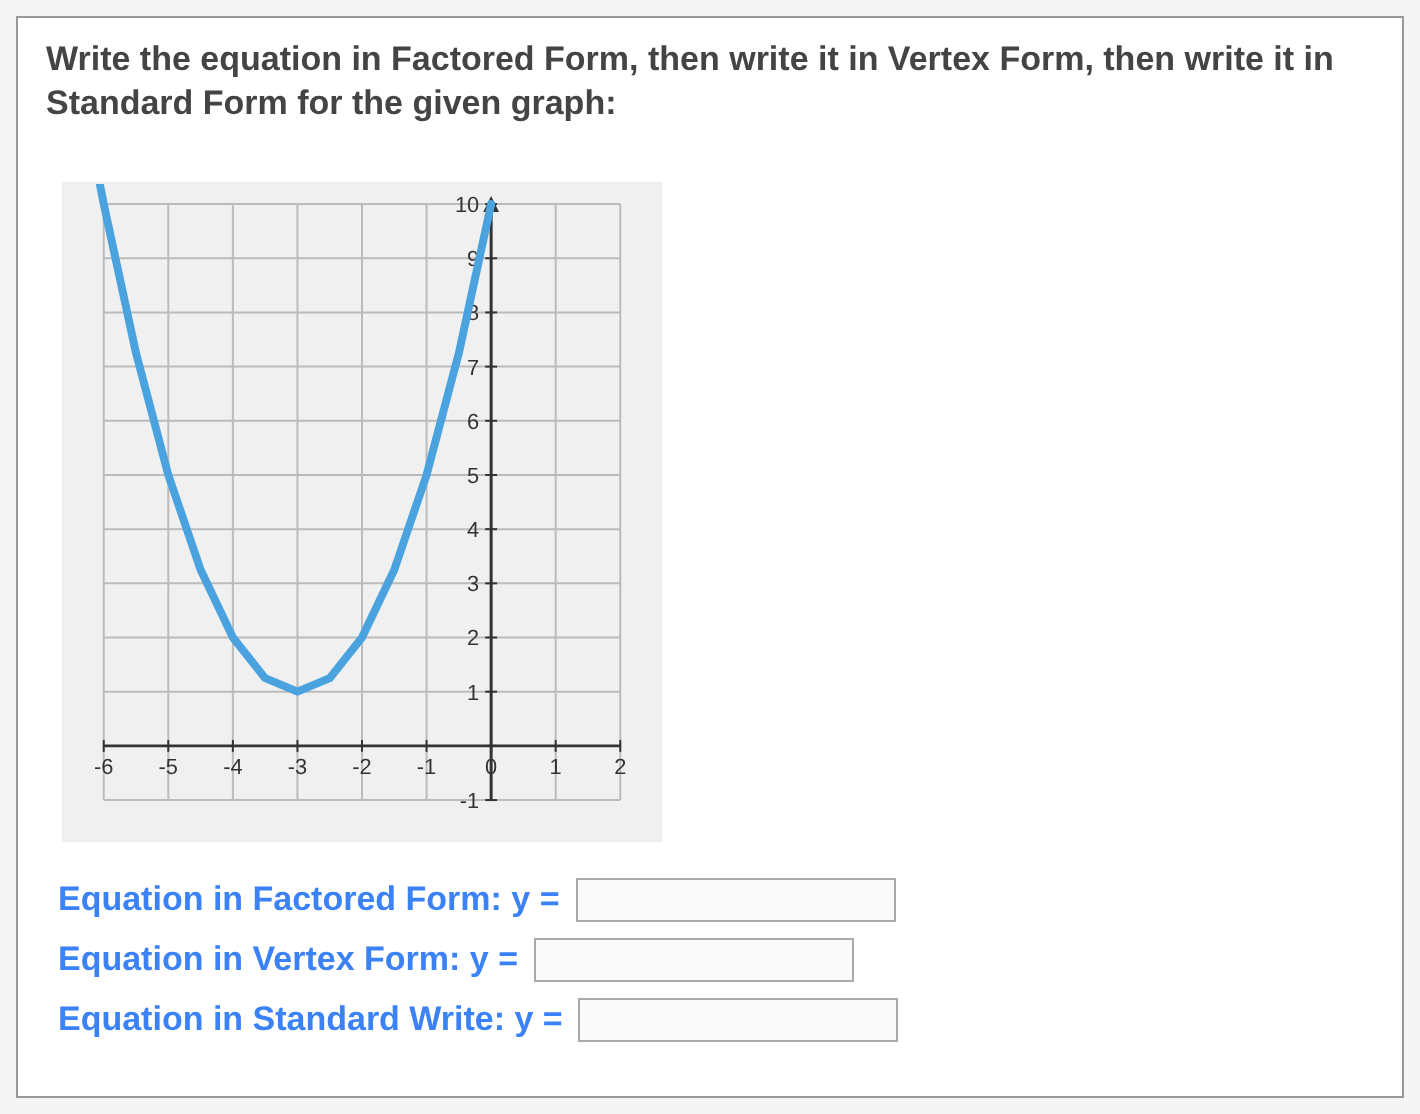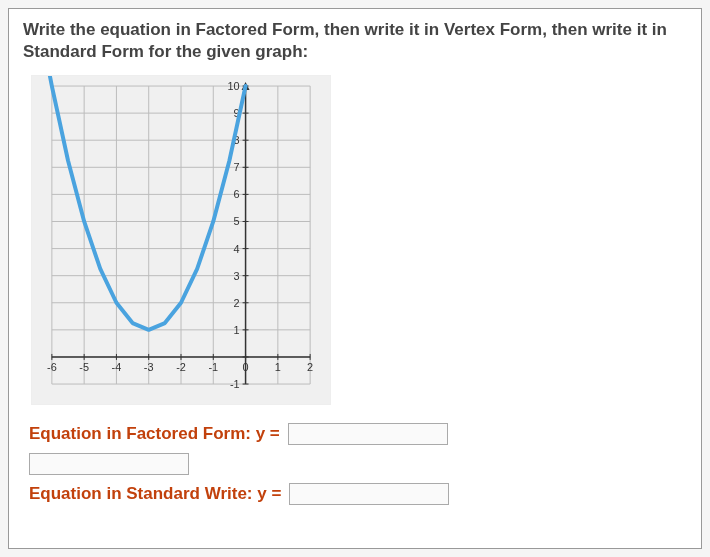--- a/index.html
+++ b/index.html
@@ -17,21 +17,21 @@
       width: 100%;
       height: 100%;
       display: flex;
       flex-direction: column;
     }
     .question-text {
       font-weight: bold;
       font-size: 17px;
       color: #444;
       line-height: 1.3;
-      margin-bottom: 12px;
+      margin-bottom: 28px;
     }
     .graph-wrap {
       display: flex;
       justify-content: flex-start;
       padding-left: 8px;
       margin-bottom: 18px;
     }
     svg.graph {
       background: #f0f0f0;
       border: 1px solid #eee;
@@ -40,21 +40,21 @@
       padding-left: 6px;
     }
     .answer-row {
       display: flex;
       align-items: center;
       margin-bottom: 8px;
     }
     .answer-label {
       font-weight: bold;
       font-size: 17px;
-      color: #c2410c;
+      color: #3b82f6;
       margin-right: 8px;
     }
     .answer-input {
       border: 1px solid #aaa;
       height: 22px;
       width: 160px;
       padding: 2px 6px;
       font-size: 14px;
       background: #fafafa;
     }
@@ -144,20 +144,21 @@
   </div>
 
   <div class="answers">
 
     <div class="answer-row">
       <span class="answer-label">Equation in Factored Form: y =</span>
       <input class="answer-input" type="text" value="" style="">
     </div>
 
     <div class="answer-row">
+      <span class="answer-label">Equation in Vertex Form: y =</span>
       <input class="answer-input" type="text" value="" style="">
     </div>
 
     <div class="answer-row">
       <span class="answer-label">Equation in Standard Write: y =</span>
       <input class="answer-input" type="text" value="" style="">
     </div>
 
   </div>
 </div>

